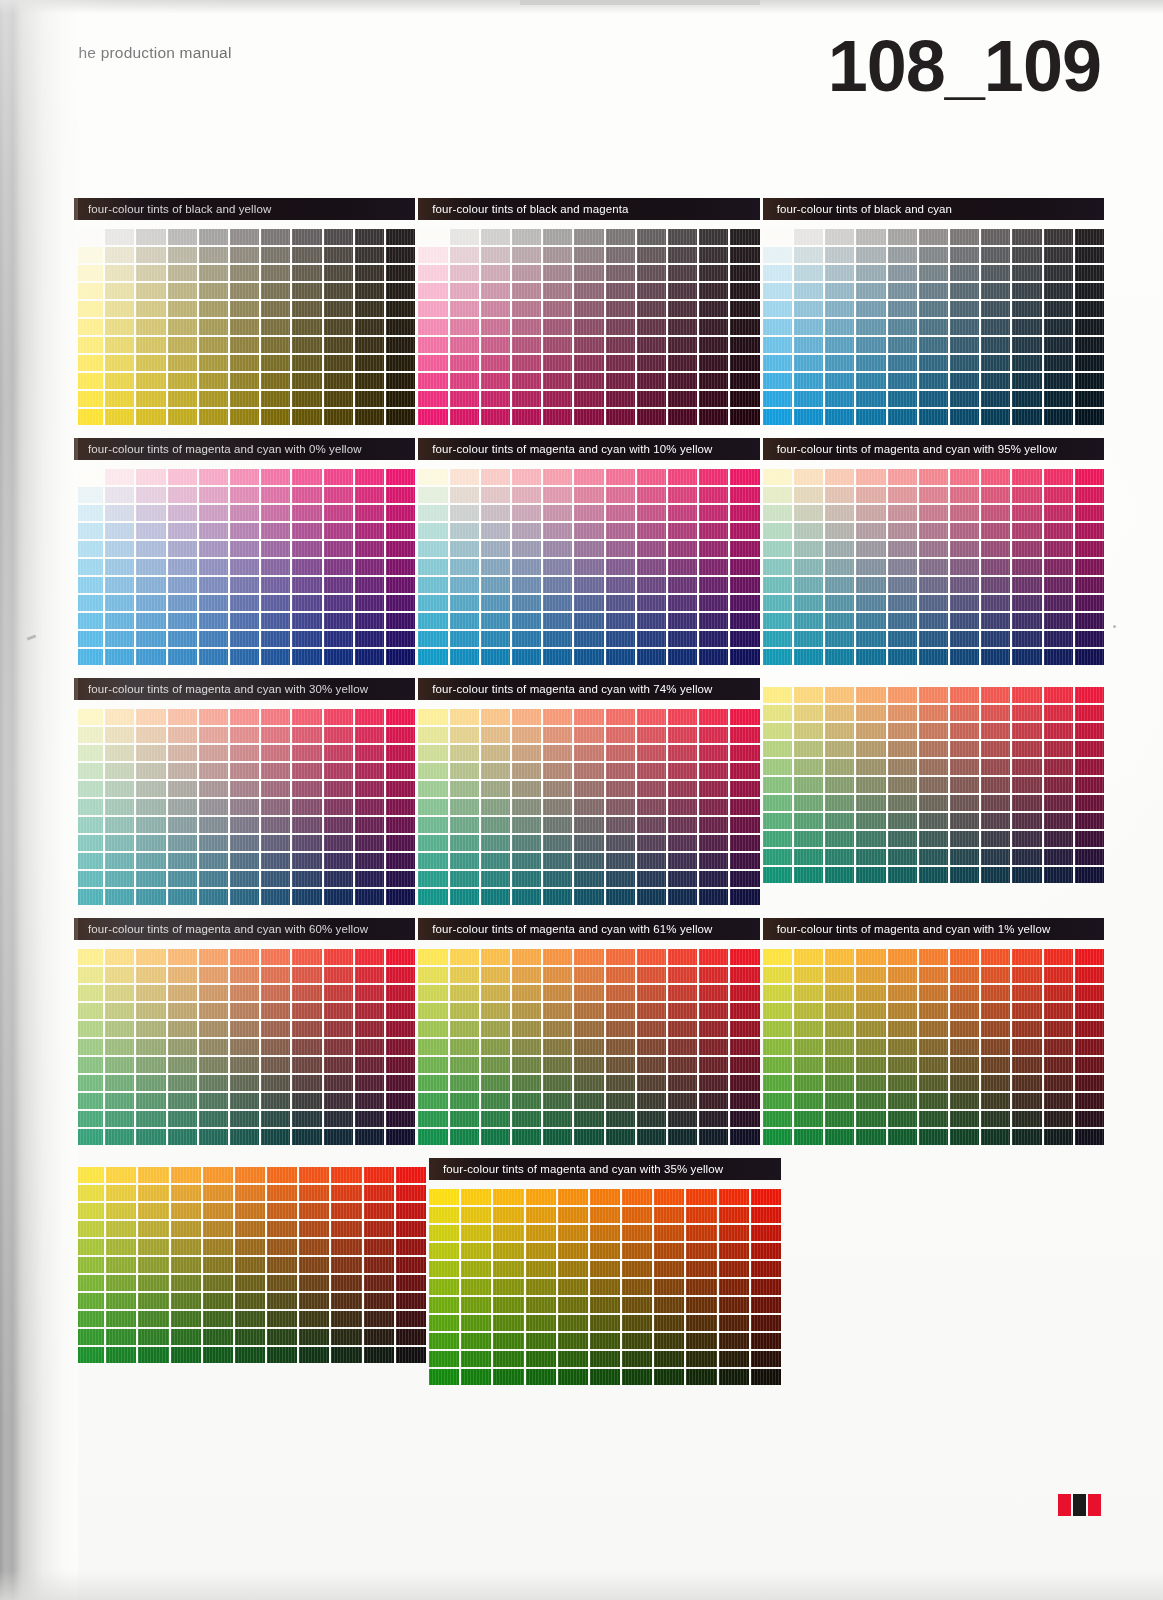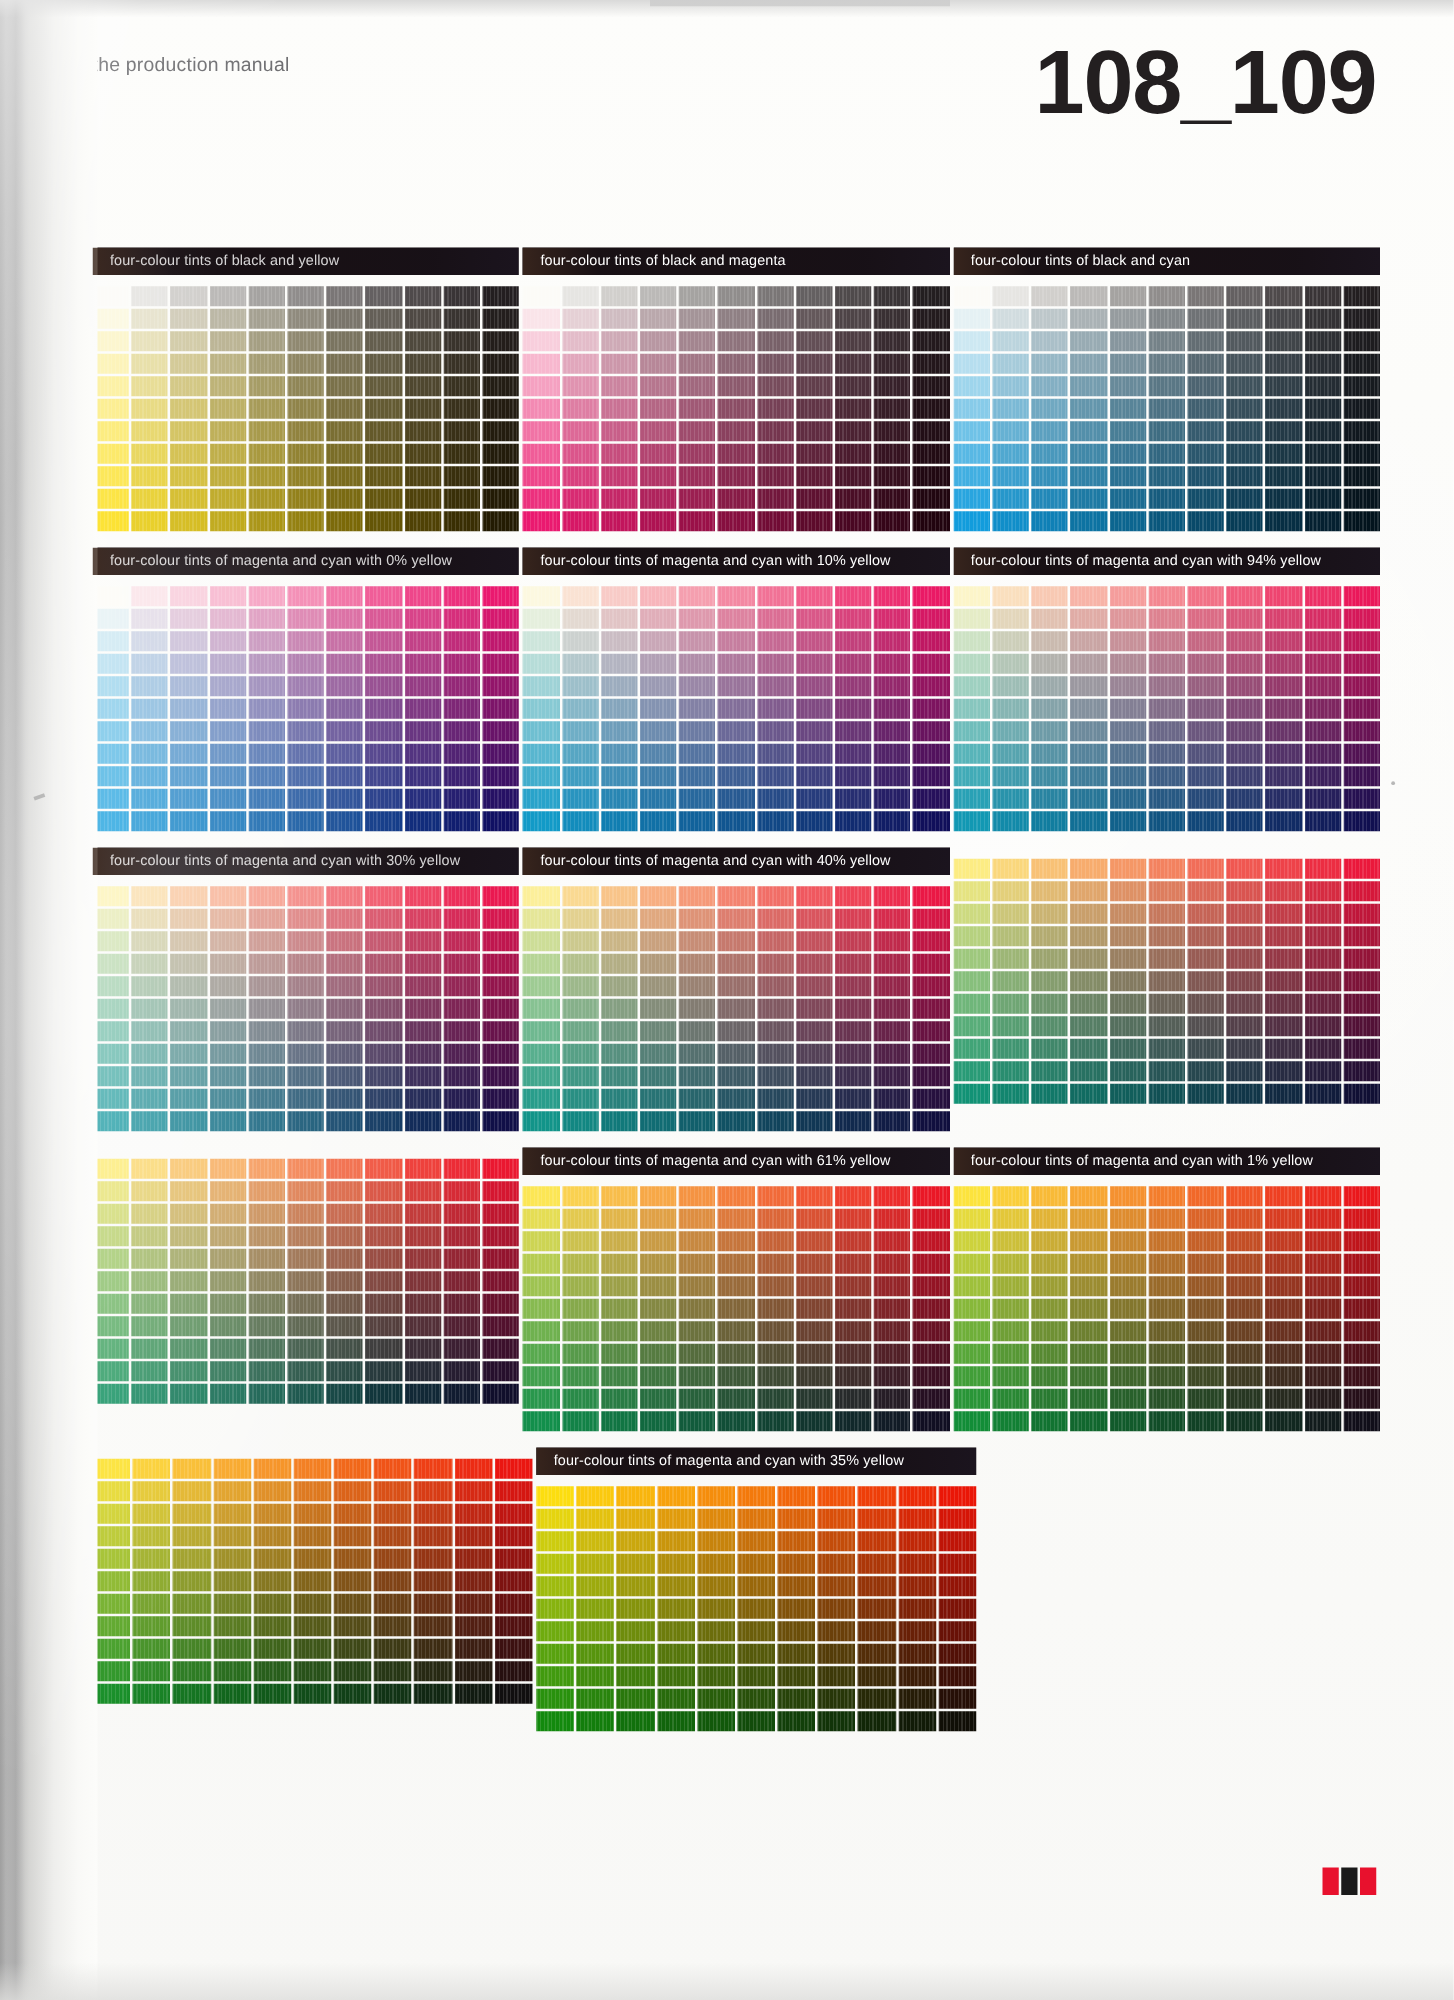--- a/index.html
+++ b/index.html
@@ -799,21 +799,21 @@
           <div class="swatch" title="magenta 50% / cyan 100%" style="background: rgb(17, 85, 144);"></div>
           <div class="swatch" title="magenta 60% / cyan 100%" style="background: rgb(17, 71, 133);"></div>
           <div class="swatch" title="magenta 70% / cyan 100%" style="background: rgb(17, 57, 122);"></div>
           <div class="swatch" title="magenta 80% / cyan 100%" style="background: rgb(17, 43, 112);"></div>
           <div class="swatch" title="magenta 90% / cyan 100%" style="background: rgb(17, 29, 101);"></div>
           <div class="swatch" title="magenta 100% / cyan 100%" style="background: rgb(16, 15, 90);"></div>
         </div>
       </div>
       <div class="panel">
         <div class="caption">
-          <span class="ctext">four-colour tints of magenta and cyan with 94% yellow</span>
+          <span class="ctext">four-colour tints of magenta and cyan with 95% yellow</span>
         </div>
         <div class="swatchgrid">
           <div class="swatch" title="magenta 0% / cyan 0%" style="background: rgb(252, 245, 201);"></div>
           <div class="swatch" title="magenta 10% / cyan 0%" style="background: rgb(250, 223, 190);"></div>
           <div class="swatch" title="magenta 20% / cyan 0%" style="background: rgb(248, 201, 179);"></div>
           <div class="swatch" title="magenta 30% / cyan 0%" style="background: rgb(247, 179, 167);"></div>
           <div class="swatch" title="magenta 40% / cyan 0%" style="background: rgb(245, 157, 156);"></div>
           <div class="swatch" title="magenta 50% / cyan 0%" style="background: rgb(243, 135, 145);"></div>
           <div class="swatch" title="magenta 60% / cyan 0%" style="background: rgb(241, 113, 134);"></div>
           <div class="swatch" title="magenta 70% / cyan 0%" style="background: rgb(240, 91, 123);"></div>
@@ -1057,21 +1057,21 @@
           <div class="swatch" title="magenta 50% / cyan 100%" style="background: rgb(17, 83, 114);"></div>
           <div class="swatch" title="magenta 60% / cyan 100%" style="background: rgb(17, 69, 106);"></div>
           <div class="swatch" title="magenta 70% / cyan 100%" style="background: rgb(17, 56, 97);"></div>
           <div class="swatch" title="magenta 80% / cyan 100%" style="background: rgb(17, 42, 88);"></div>
           <div class="swatch" title="magenta 90% / cyan 100%" style="background: rgb(17, 29, 80);"></div>
           <div class="swatch" title="magenta 100% / cyan 100%" style="background: rgb(16, 15, 71);"></div>
         </div>
       </div>
       <div class="panel">
         <div class="caption">
-          <span class="ctext">four-colour tints of magenta and cyan with 40% yellow</span>
+          <span class="ctext">four-colour tints of magenta and cyan with 74% yellow</span>
         </div>
         <div class="swatchgrid">
           <div class="swatch" title="magenta 0% / cyan 0%" style="background: rgb(252, 239, 154);"></div>
           <div class="swatch" title="magenta 10% / cyan 0%" style="background: rgb(250, 217, 146);"></div>
           <div class="swatch" title="magenta 20% / cyan 0%" style="background: rgb(248, 196, 137);"></div>
           <div class="swatch" title="magenta 30% / cyan 0%" style="background: rgb(247, 174, 129);"></div>
           <div class="swatch" title="magenta 40% / cyan 0%" style="background: rgb(245, 153, 120);"></div>
           <div class="swatch" title="magenta 50% / cyan 0%" style="background: rgb(243, 131, 112);"></div>
           <div class="swatch" title="magenta 60% / cyan 0%" style="background: rgb(241, 110, 103);"></div>
           <div class="swatch" title="magenta 70% / cyan 0%" style="background: rgb(240, 88, 95);"></div>
@@ -1311,20 +1311,23 @@
           <div class="swatch" title="magenta 60% / cyan 100%" style="background: rgb(17, 67, 78);"></div>
           <div class="swatch" title="magenta 70% / cyan 100%" style="background: rgb(17, 54, 72);"></div>
           <div class="swatch" title="magenta 80% / cyan 100%" style="background: rgb(17, 41, 65);"></div>
           <div class="swatch" title="magenta 90% / cyan 100%" style="background: rgb(17, 28, 59);"></div>
           <div class="swatch" title="magenta 100% / cyan 100%" style="background: rgb(16, 15, 52);"></div>
         </div>
       </div>
     </div>
     <div class="prow">
       <div class="panel gutter">
+        <div class="caption">
+          <span class="ctext">four-colour tints of magenta and cyan with 60% yellow</span>
+        </div>
         <div class="swatchgrid">
           <div class="swatch" title="magenta 0% / cyan 0%" style="background: rgb(252, 233, 108);"></div>
           <div class="swatch" title="magenta 10% / cyan 0%" style="background: rgb(250, 212, 102);"></div>
           <div class="swatch" title="magenta 20% / cyan 0%" style="background: rgb(248, 191, 96);"></div>
           <div class="swatch" title="magenta 30% / cyan 0%" style="background: rgb(247, 170, 90);"></div>
           <div class="swatch" title="magenta 40% / cyan 0%" style="background: rgb(245, 149, 84);"></div>
           <div class="swatch" title="magenta 50% / cyan 0%" style="background: rgb(243, 128, 78);"></div>
           <div class="swatch" title="magenta 60% / cyan 0%" style="background: rgb(241, 107, 72);"></div>
           <div class="swatch" title="magenta 70% / cyan 0%" style="background: rgb(240, 86, 66);"></div>
           <div class="swatch" title="magenta 80% / cyan 0%" style="background: rgb(238, 65, 60);"></div>

